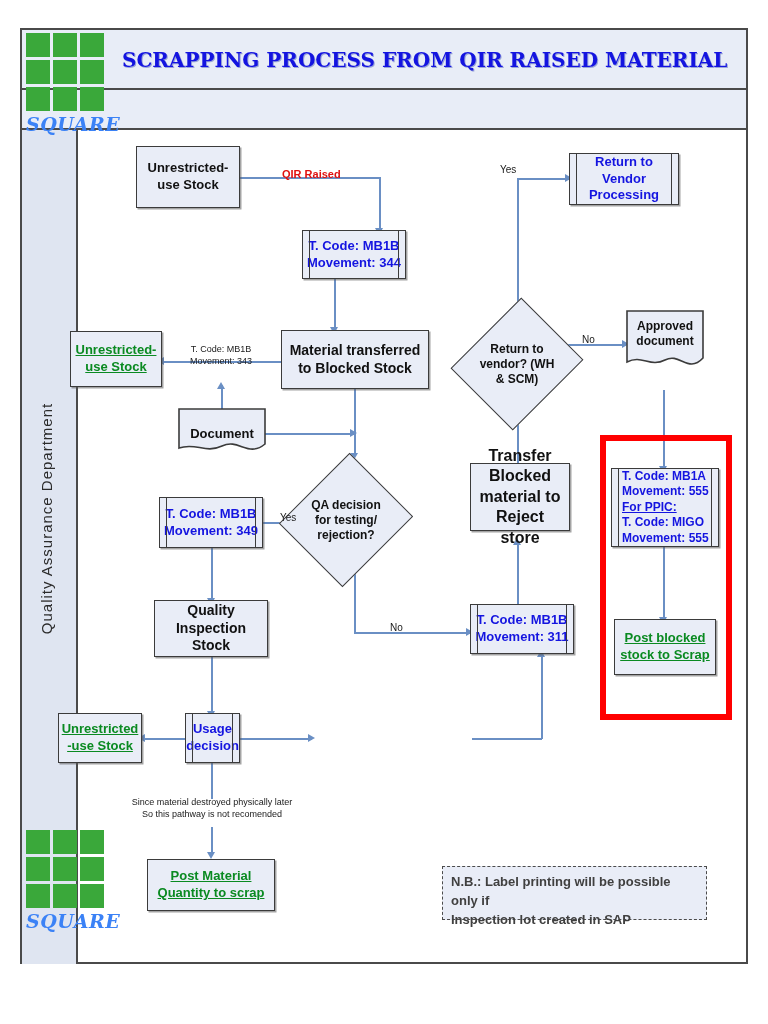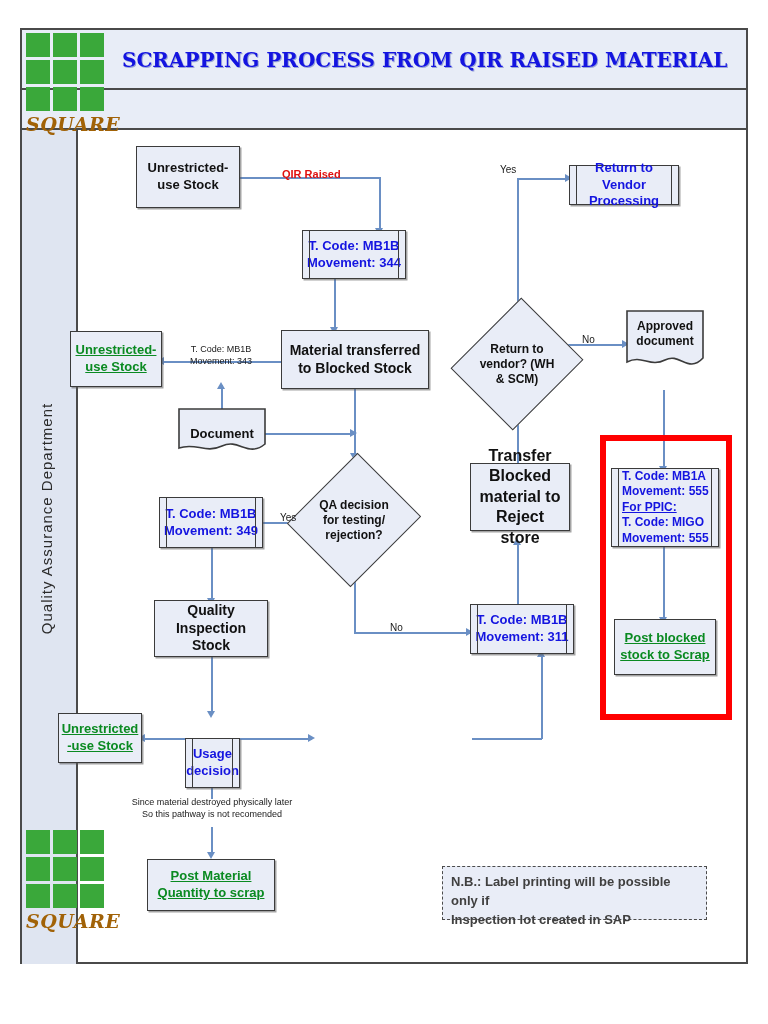--- a/index.html
+++ b/index.html
@@ -91,21 +91,21 @@
   .logo { position: absolute; width: 82px; }
   .logo .grid {
     display: grid;
     grid-template-columns: repeat(3, 24px);
     grid-template-rows: repeat(3, 24px);
     gap: 3px;
   }
   .logo .cell { background: #3aa83a; }
   .logo .word {
     margin-top: 2px;
-    color: #a16207;
+    color: #3b82f6;
     font-family: "DejaVu Serif", serif;
     font-style: italic;
     font-weight: bold;
     font-size: 19px;
     letter-spacing: 0.5px;
   }
   #logo-top { left: 4px; top: 3px; }
   #logo-bottom { left: 4px; top: 800px; }
 
   
@@ -359,38 +359,38 @@
       <span>Unrestricted-use Stock</span>
     </div>
 
     <div class="docshape" style="left:156px; top:378px; width:88px; height:46px;">
       <svg viewBox="0 0 88 46" preserveAspectRatio="none">
         <path d="M1,1 H87 V36 C70,50 61,30 44,38 C27,46 18,34 1,40 Z" fill="#e9edf7" stroke="#3b3b3b" stroke-width="1.6"></path>
       </svg>
       <span class="dtext">Document</span>
     </div>
 
-    <div class="diamond" style="left:287px; top:440px; width:90px; height:100px;">
+    <div class="diamond" style="left:279px; top:440px; width:90px; height:100px;">
       <span class="dshape"></span>
       <span class="dtext">QA decision for testing/ rejection?</span>
     </div>
 
     <div class="elabel" style="left:258px; top:482px;">Yes</div>
     <div class="elabel" style="left:368px; top:592px;">No</div>
 
     <div class="node proc blue" style="left:137px; top:467px; width:104px; height:51px; flex-direction:column;">
       <span>T. Code: MB1B</span>
       <span>Movement: 349</span>
     </div>
 
     <div class="node" style="left:132px; top:570px; width:114px; height:57px; font-size:14px;">
       <span>Quality Inspection Stock</span>
     </div>
 
-    <div class="node proc blue" style="left:163px; top:683px; width:55px; height:50px;margin-top:25px;">
+    <div class="node proc blue" style="left:163px; top:683px; width:55px; height:50px;">
       <span>Usage decision</span>
     </div>
 
     <div class="node green" style="left:36px; top:683px; width:84px; height:50px;">
       <span>Unrestricted -use Stock</span>
     </div>
 
 
     <div class="elabel small" style="left:99px; top:766px; width:182px;">
       <div>Since material destroyed physically later</div>
@@ -411,21 +411,21 @@
     </div>
 
     <div class="diamond" style="left:451px; top:284px; width:88px; height:100px;">
       <span class="dshape"></span>
       <span class="dtext">Return to vendor? (WH &amp; SCM)</span>
     </div>
 
     <div class="elabel" style="left:478px; top:134px;">Yes</div>
     <div class="elabel" style="left:560px; top:304px;">No</div>
 
-    <div class="node proc blue" style="left:547px; top:123px; width:110px; height:40px;margin-top:12px;">
+    <div class="node proc blue" style="left:547px; top:123px; width:110px; height:52px;">
       <span>Return to Vendor Processing</span>
     </div>
 
     <div class="docshape" style="left:604px; top:280px; width:78px; height:62px;">
       <svg viewBox="0 0 78 62" preserveAspectRatio="none">
         <path d="M1,1 H77 V48 C62,64 54,42 39,50 C24,58 16,44 1,52 Z" fill="#e9edf7" stroke="#3b3b3b" stroke-width="1.6"></path>
       </svg>
       <span class="dtext" style="padding-top:12%; font-size:12px;">Approved document</span>
     </div>
 

